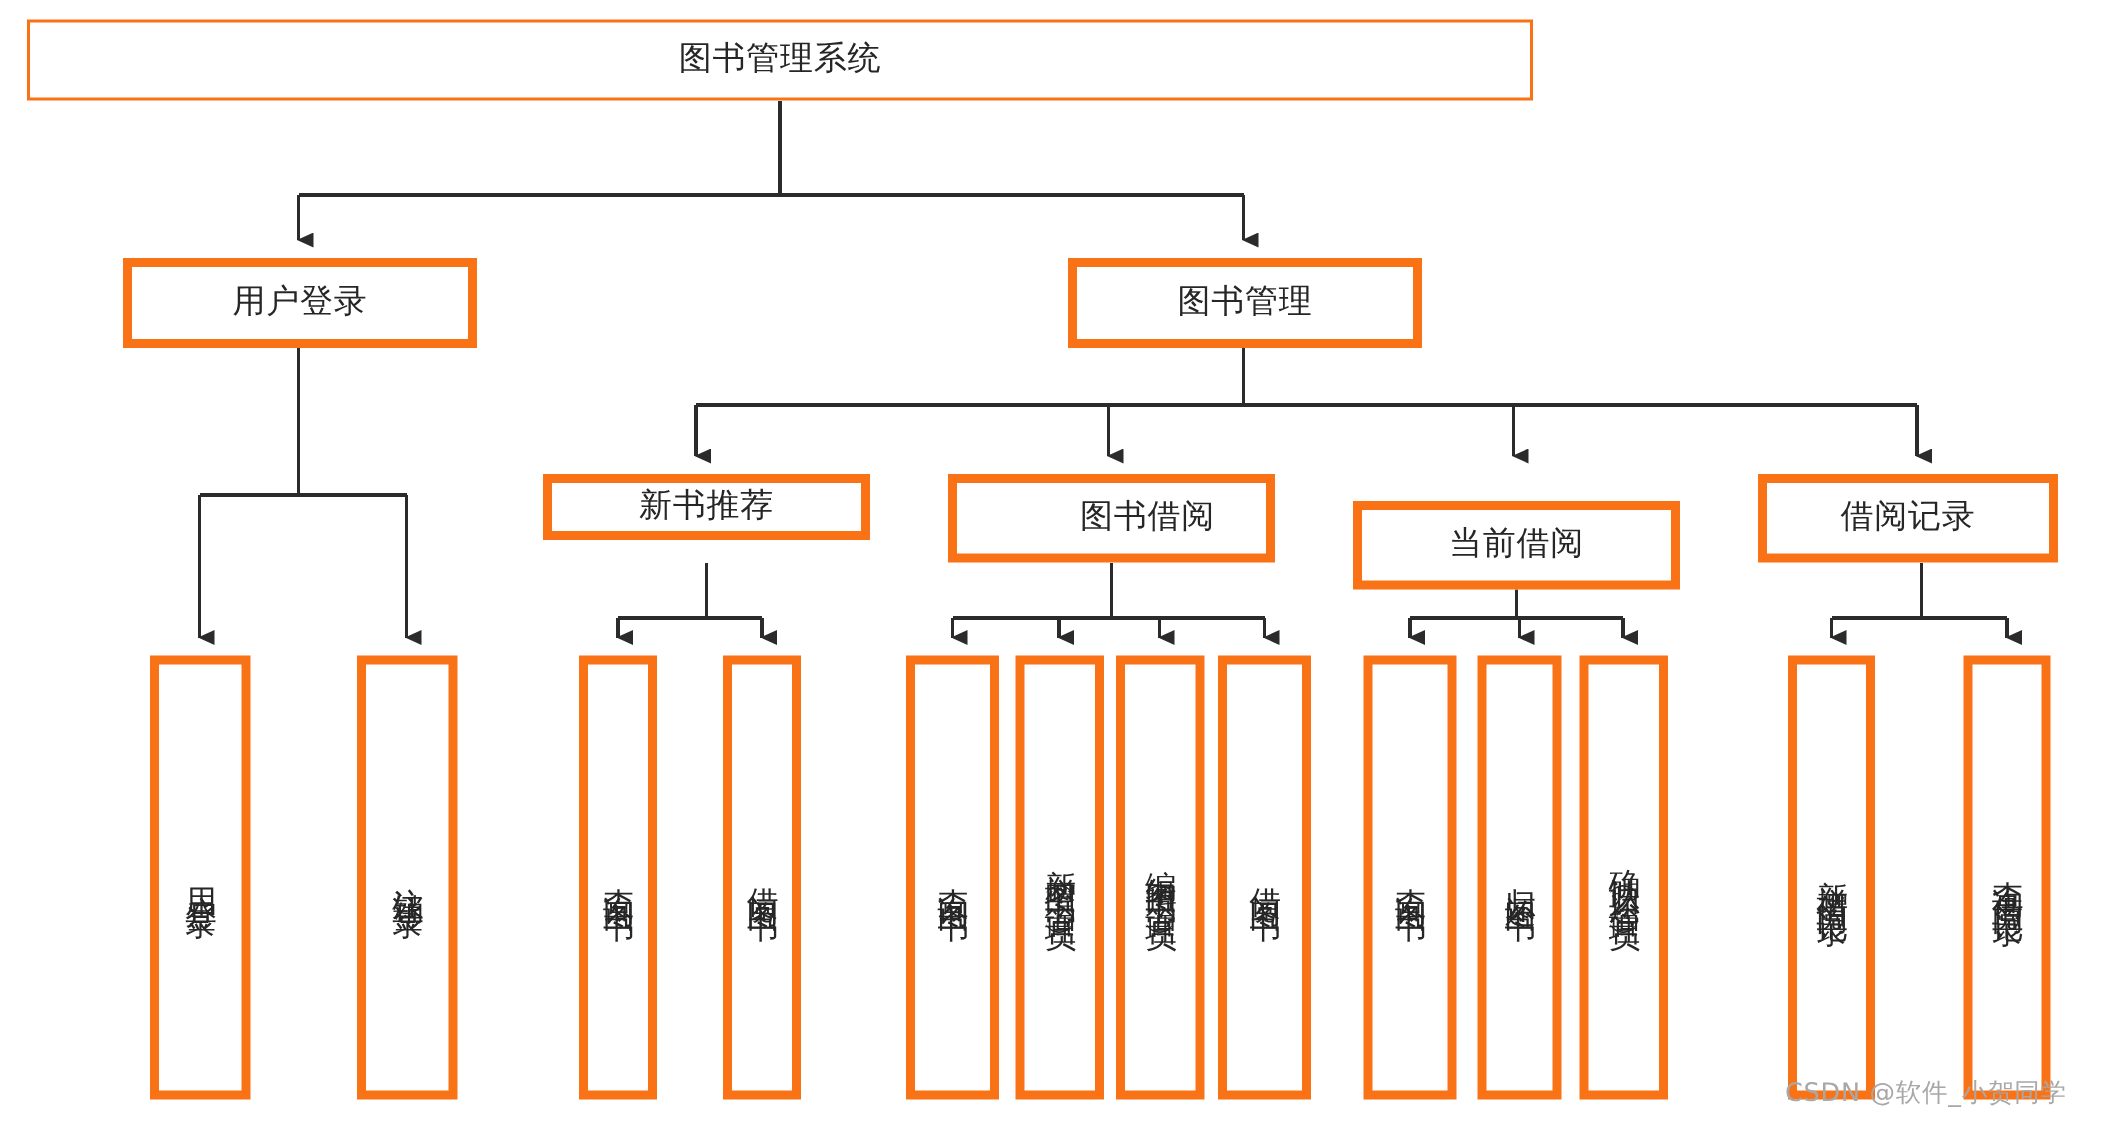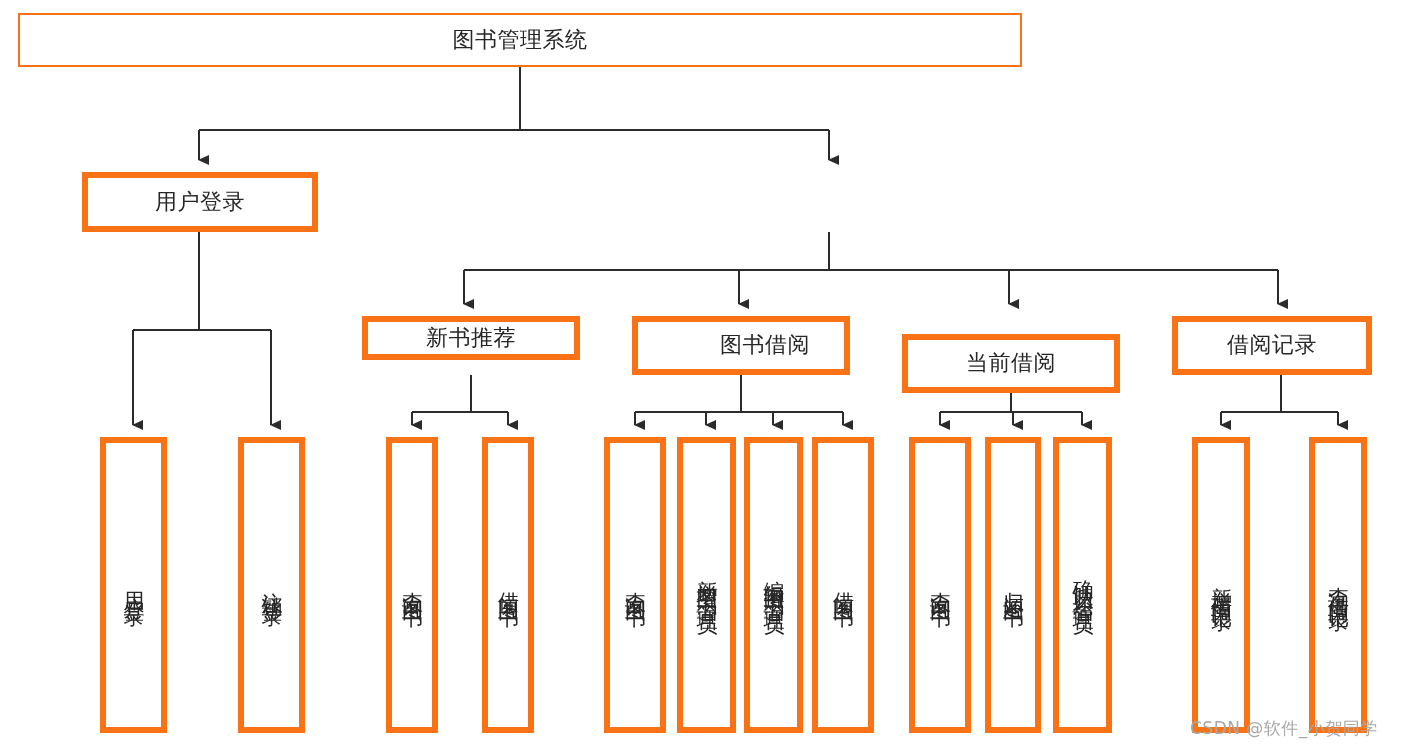--- a/index.html
+++ b/index.html
@@ -126,20 +126,23 @@
     </g>
   </svg>
 
   <div class="node root" style="left: 18px; top: 13px; width: 1004px; height: 54px;">
     <span class="node-label">图书管理系统</span>
   </div>
 
   <div class="node level2" style="left: 82px; top: 172px; width: 236px; height: 60px;">
     <span class="node-label">用户登录</span>
   </div>
+  <div class="node level2" style="left: 712px; top: 172px; width: 236px; height: 60px;">
+    <span class="node-label">图书管理</span>
+  </div>
 
   <div class="node level3" style="left: 362px; top: 316px; width: 218px; height: 44px;">
     <span class="node-label">新书推荐</span>
   </div>
   <div class="node level3" style="left: 632px; top: 316px; width: 218px; height: 59px; padding-left: 48px;">
     <span class="node-label">图书借阅</span>
   </div>
   <div class="node level3" style="left: 902px; top: 334px; width: 218px; height: 59px;">
     <span class="node-label">当前借阅</span>
   </div>

